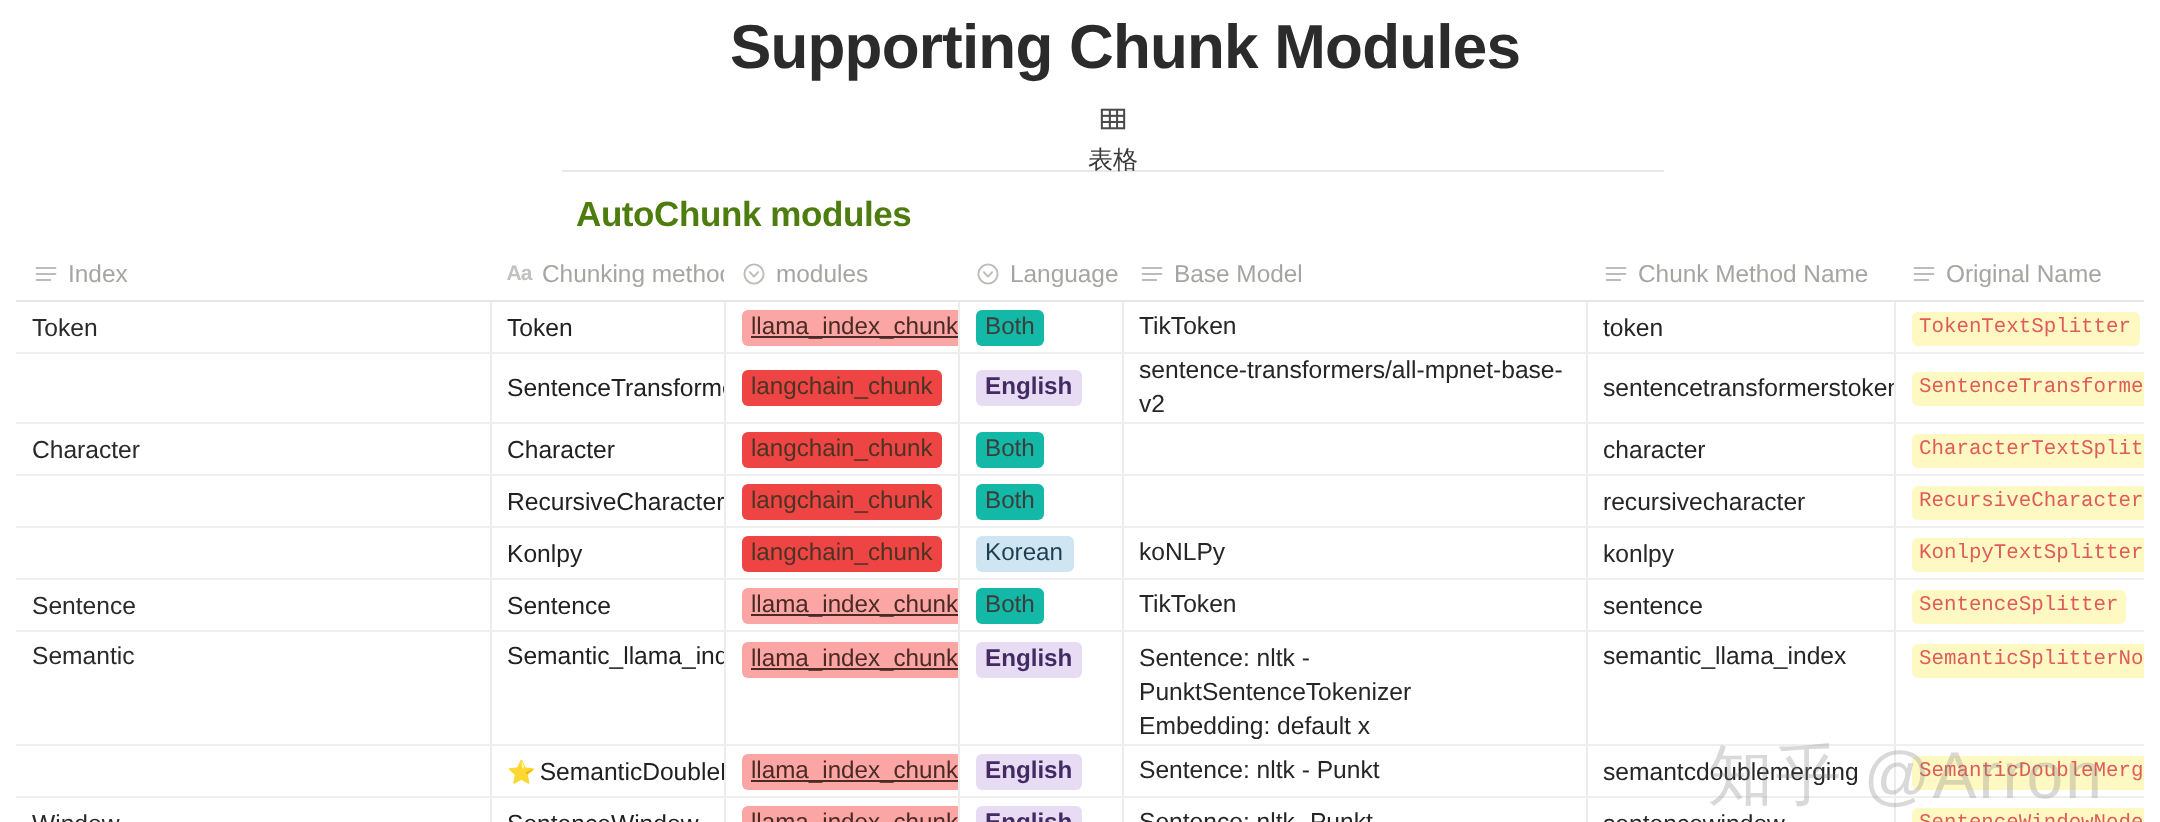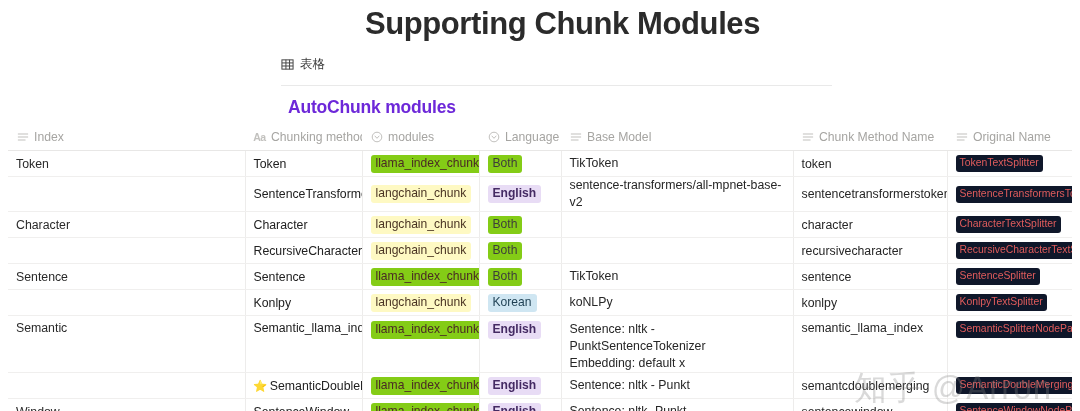--- a/index.html
+++ b/index.html
@@ -35,39 +35,40 @@
   }
 
   .table-chip {
     display: flex;
     align-items: center;
     gap: 6px;
     font-size: 12.5px;
     color: #3a3a3a;
     height: 22px;
     margin-top: 10px;
+    flex-direction: column;
   }
   .table-chip .gicon {
     display: inline-block;
     width: 13px;
     height: 13px;
     position: relative;
   }
   .table-chip .gicon svg { display: block; }
 
   .divider {
     height: 1px;
     background: #e9e9e9;
     margin-top: 10px;
   }
 
   .section-heading {
     font-size: 17.5px;
     font-weight: bold;
-    color: #6d28d9;
+    color: #4d7c0f;
     margin-top: 10px;
     padding-left: 7px;
     line-height: 22px;
     letter-spacing: -0.2px;
   }
 
   
   .tbl-wrap {
     margin-top: 7px;
     padding: 0 8px;
@@ -132,32 +133,32 @@
   .method { color: #212121; }
 
   
   .pill {
     display: inline-block;
     padding: 1px 5px 2px 5px;
     border-radius: 3px;
     font-size: 12.1px;
     line-height: 15px;
   }
-  .pill-orange   { background: #fef9c3; color: #4a3423; }
-  .pill-salmon   { background: #84cc16; color: #4a2a24; }
-  .pill-gray     { background: #84cc16; color: #3d3d3b; }
+  .pill-orange   { background: #ef4444; color: #4a3423; }
+  .pill-salmon   { background: #fca5a5; color: #4a2a24; text-decoration: underline; }
+  .pill-gray     { background: #14b8a6; color: #3d3d3b; }
   .pill-purple   { background: #e8dcf5; color: #442a63; font-weight: bold; }
   .pill-blue     { background: #cfe6f2; color: #1d3f52; }
 
   .code {
     display: inline-block;
-    font-family: Liberation Sans, sans-serif;
+    font-family: Liberation Mono, monospace;
     font-size: 10.4px;
     color: #e05c5c;
-    background: #0f172a;
+    background: #fef9c3;
     border-radius: 3px;
     padding: 1px 4px 2px 4px;
     line-height: 14px;
   }
 
   .star { color: #f2c33d; margin-right: 2px; font-size: 11.5px; }
 
   .mline { white-space: normal; line-height: 17px; }
   .mline span { display: block; }
 
@@ -335,44 +336,44 @@
           <td><span class="pill pill-gray">Both</span></td>
           <td>
             <div class="mline">
               <span></span>
             </div>
           </td>
           <td><span>recursivecharacter</span></td>
           <td><span class="code">RecursiveCharacterTextSplitter</span></td>
         </tr>
         <tr>
+          <td><span class="idx"></span></td>
+          <td><span class="method">Konlpy</span></td>
+          <td><span class="pill pill-orange">langchain_chunk</span></td>
+          <td><span class="pill pill-blue">Korean</span></td>
+          <td>
+            <div class="mline">
+              <span>koNLPy</span>
+            </div>
+          </td>
+          <td><span>konlpy</span></td>
+          <td><span class="code">KonlpyTextSplitter</span></td>
+        </tr>
+        <tr>
           <td><span class="idx">Sentence</span></td>
           <td><span class="method">Sentence</span></td>
           <td><span class="pill pill-salmon">llama_index_chunk</span></td>
           <td><span class="pill pill-gray">Both</span></td>
           <td>
             <div class="mline">
               <span>TikToken</span>
             </div>
           </td>
           <td><span>sentence</span></td>
           <td><span class="code">SentenceSplitter</span></td>
-        </tr>
-        <tr>
-          <td><span class="idx"></span></td>
-          <td><span class="method">Konlpy</span></td>
-          <td><span class="pill pill-orange">langchain_chunk</span></td>
-          <td><span class="pill pill-blue">Korean</span></td>
-          <td>
-            <div class="mline">
-              <span>koNLPy</span>
-            </div>
-          </td>
-          <td><span>konlpy</span></td>
-          <td><span class="code">KonlpyTextSplitter</span></td>
         </tr>
         <tr class="tall">
           <td><span class="idx">Semantic</span></td>
           <td><span class="method">Semantic_llama_index</span></td>
           <td><span class="pill pill-salmon">llama_index_chunk</span></td>
           <td><span class="pill pill-purple">English</span></td>
           <td>
             <div class="mline">
               <span>Sentence: nltk -PunktSentenceTokenizer</span>
               <span>Embedding: default x</span>

